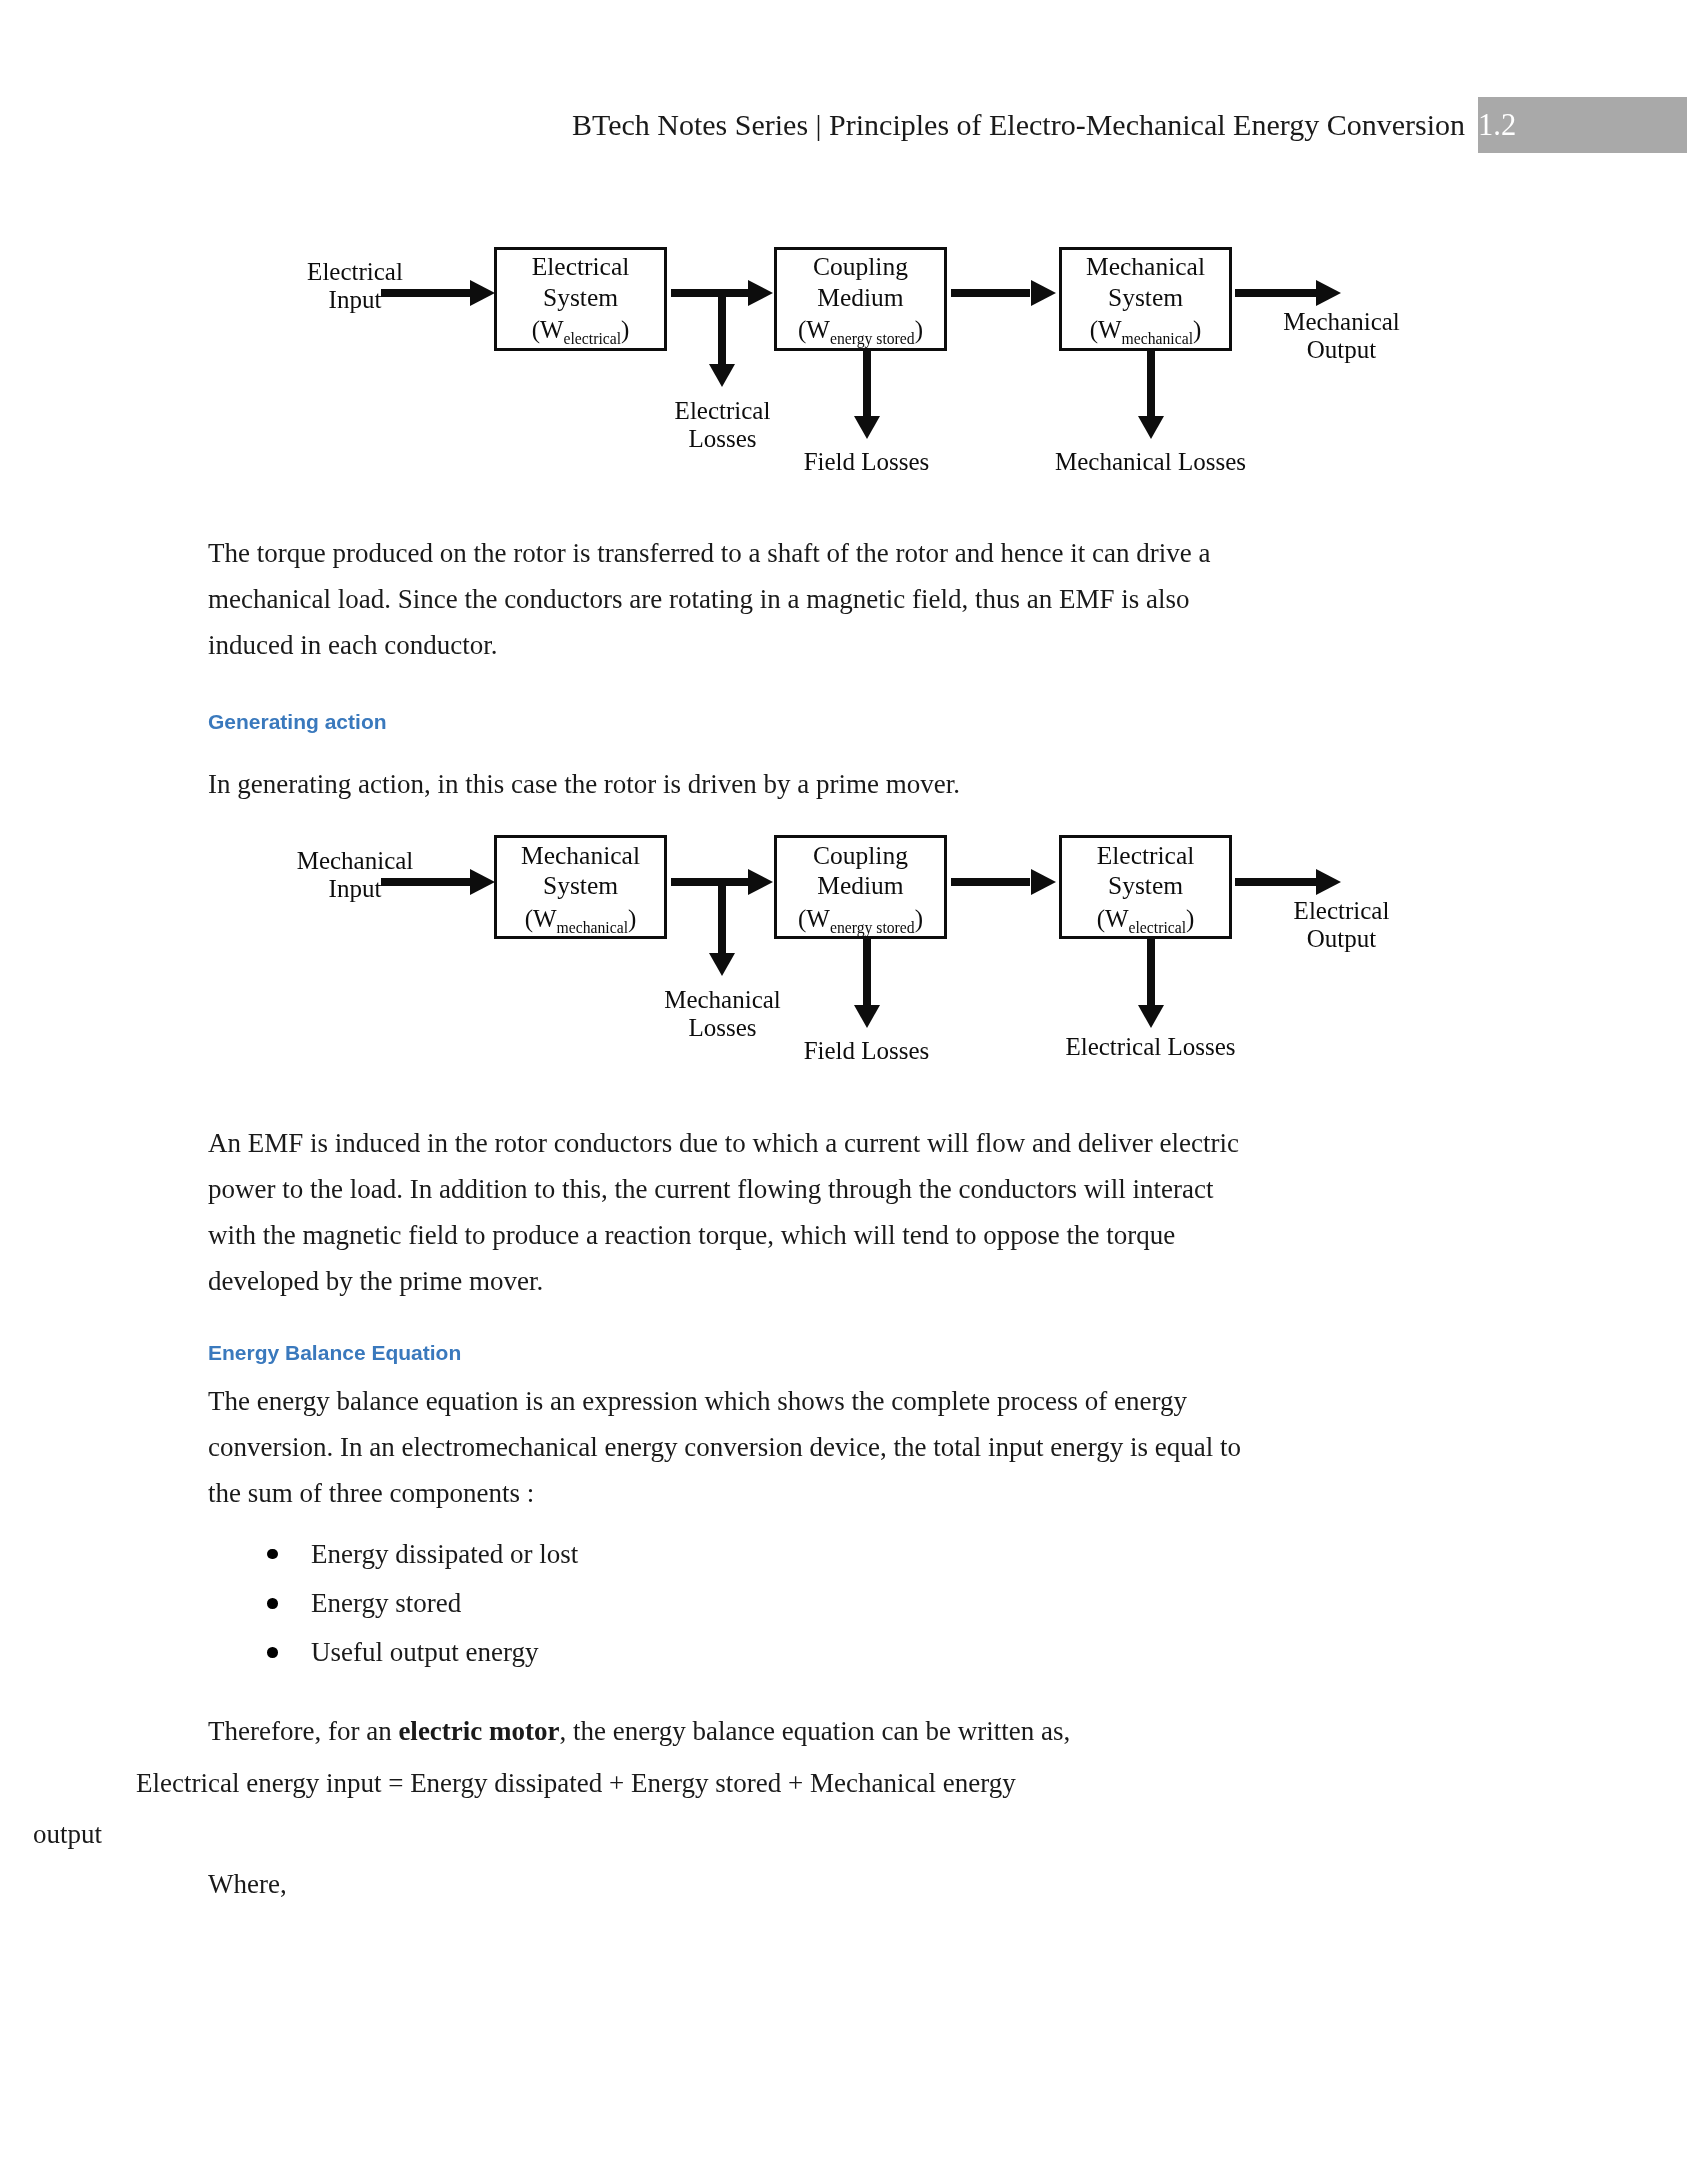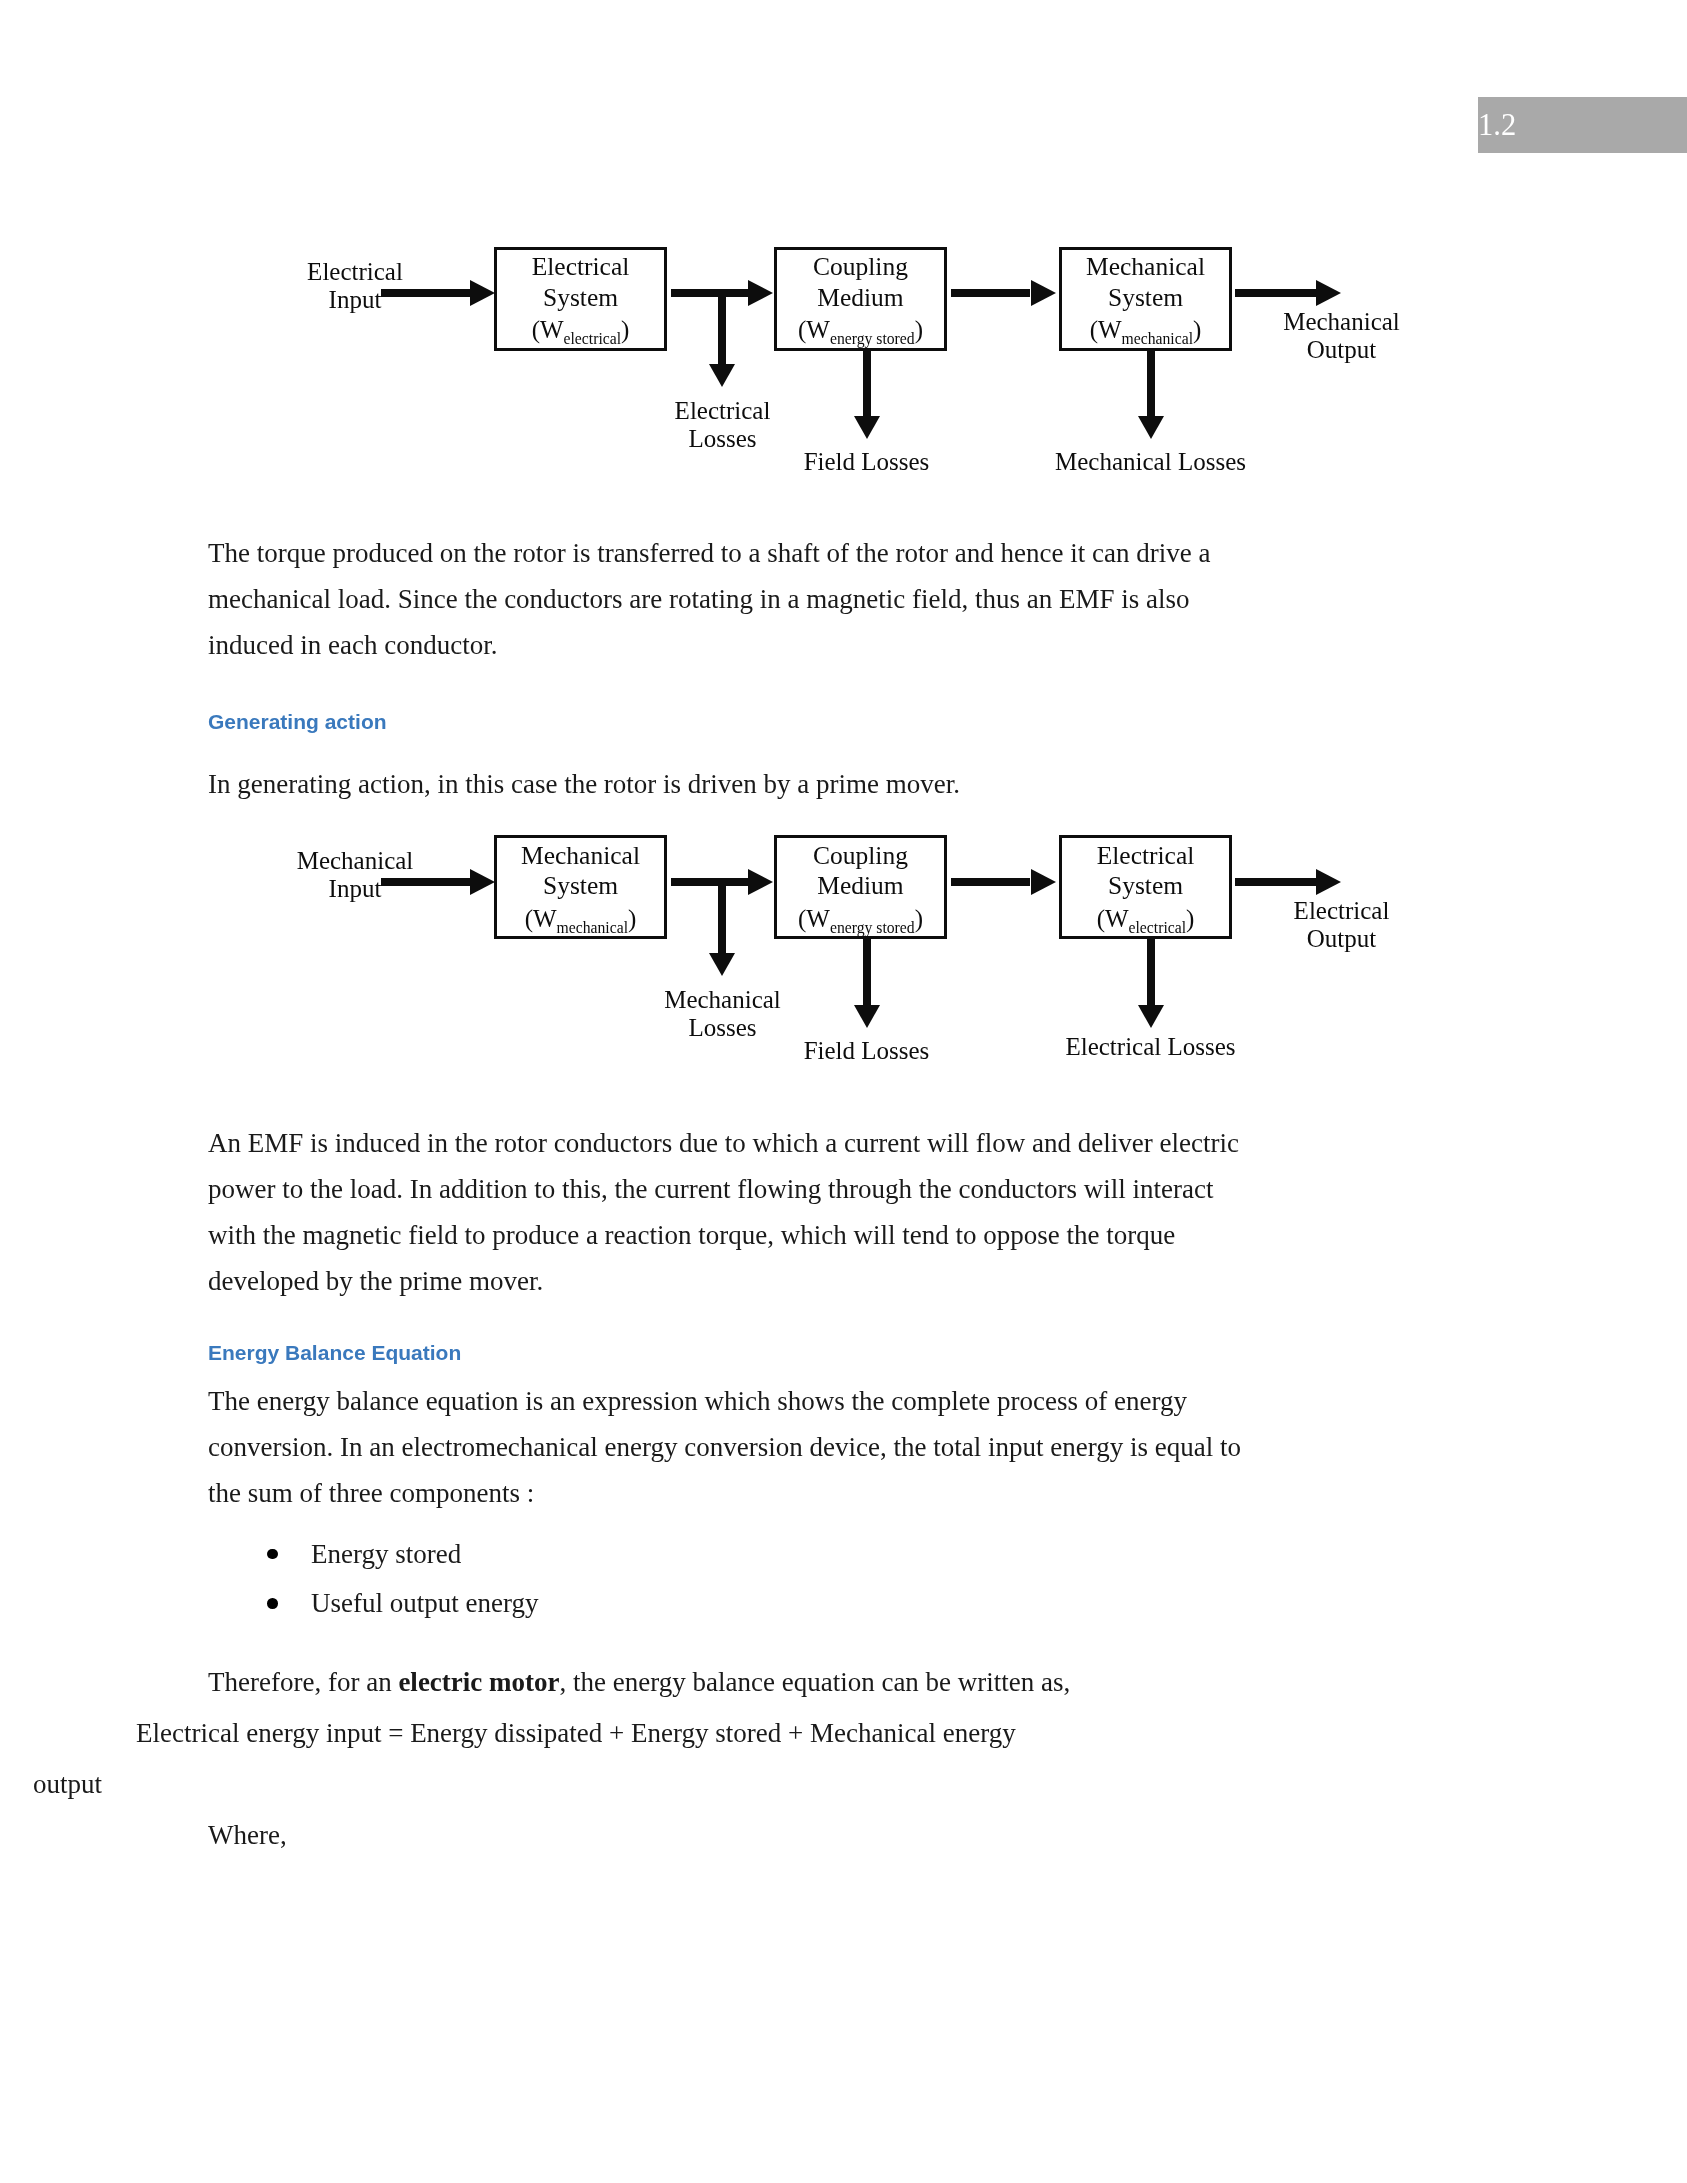--- a/index.html
+++ b/index.html
@@ -78,20 +78,21 @@
   .mt-therefore{margin-top:33px;}
   .eq-block{margin-top:3.3px;font-size:27px;line-height:51px;margin-left:33px;}
   .eq-line1{display:block;padding-left:103px;}
   .eq-line2{display:block;}
   .mt-where{margin-top:1.6px;}
 </style>
 </head>
 <body>
 
 <header class="page-header">
+  <div class="header-title">BTech Notes Series | Principles of Electro-Mechanical Energy Conversion</div>
   <div class="page-badge">
     <span>1.2</span>
   </div>
 </header>
 
 <div class="diagram mt-d1">
   <div class="dio-label" style="left:287px;top:18px;width:136px">
     <div>Electrical</div>
     <div>Input</div>
   </div>
@@ -207,20 +208,21 @@
 with the magnetic field to produce a reaction torque, which will tend to oppose the torque
 developed by the prime mover.</p>
 
 <h2 class="tx h-blue mt-h-en">Energy Balance Equation</h2>
 
 <p class="tx body-text mt-para4">The energy balance equation is an expression which shows the complete process of energy
 conversion. In an electromechanical energy conversion device, the total input energy is equal to
 the sum of three components :</p>
 
 <ul class="tx bullet-list">
+  <li><span class="dot"></span><span>Energy dissipated or lost</span></li>
   <li><span class="dot"></span><span>Energy stored</span></li>
   <li><span class="dot"></span><span>Useful output energy</span></li>
 </ul>
 
 <p class="tx body-text mt-therefore"><span>Therefore, for an </span><b>electric motor</b><span>, the energy balance equation can be written as,</span></p>
 
 <p class="tx eq-block">
   <span class="eq-line1">Electrical energy input = Energy dissipated + Energy stored + Mechanical energy</span>
   <span class="eq-line2">output</span>
 </p>

